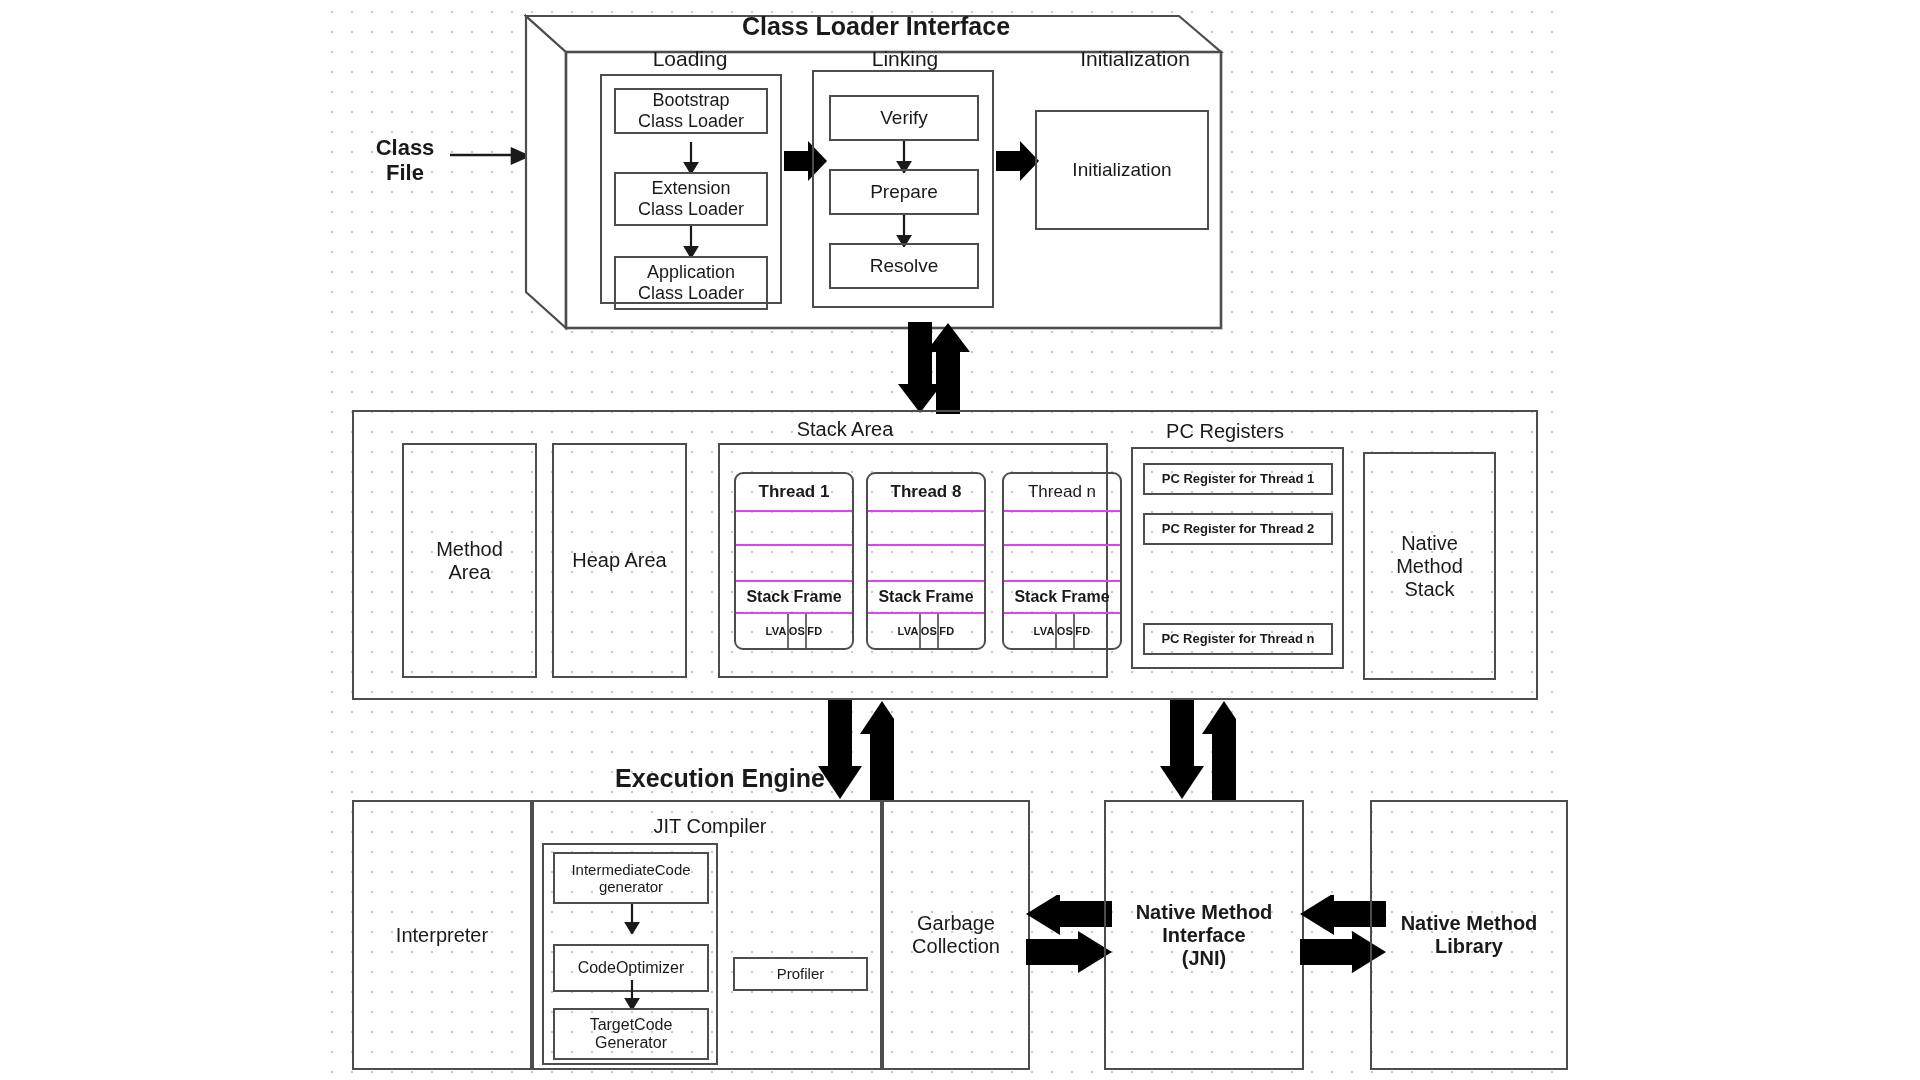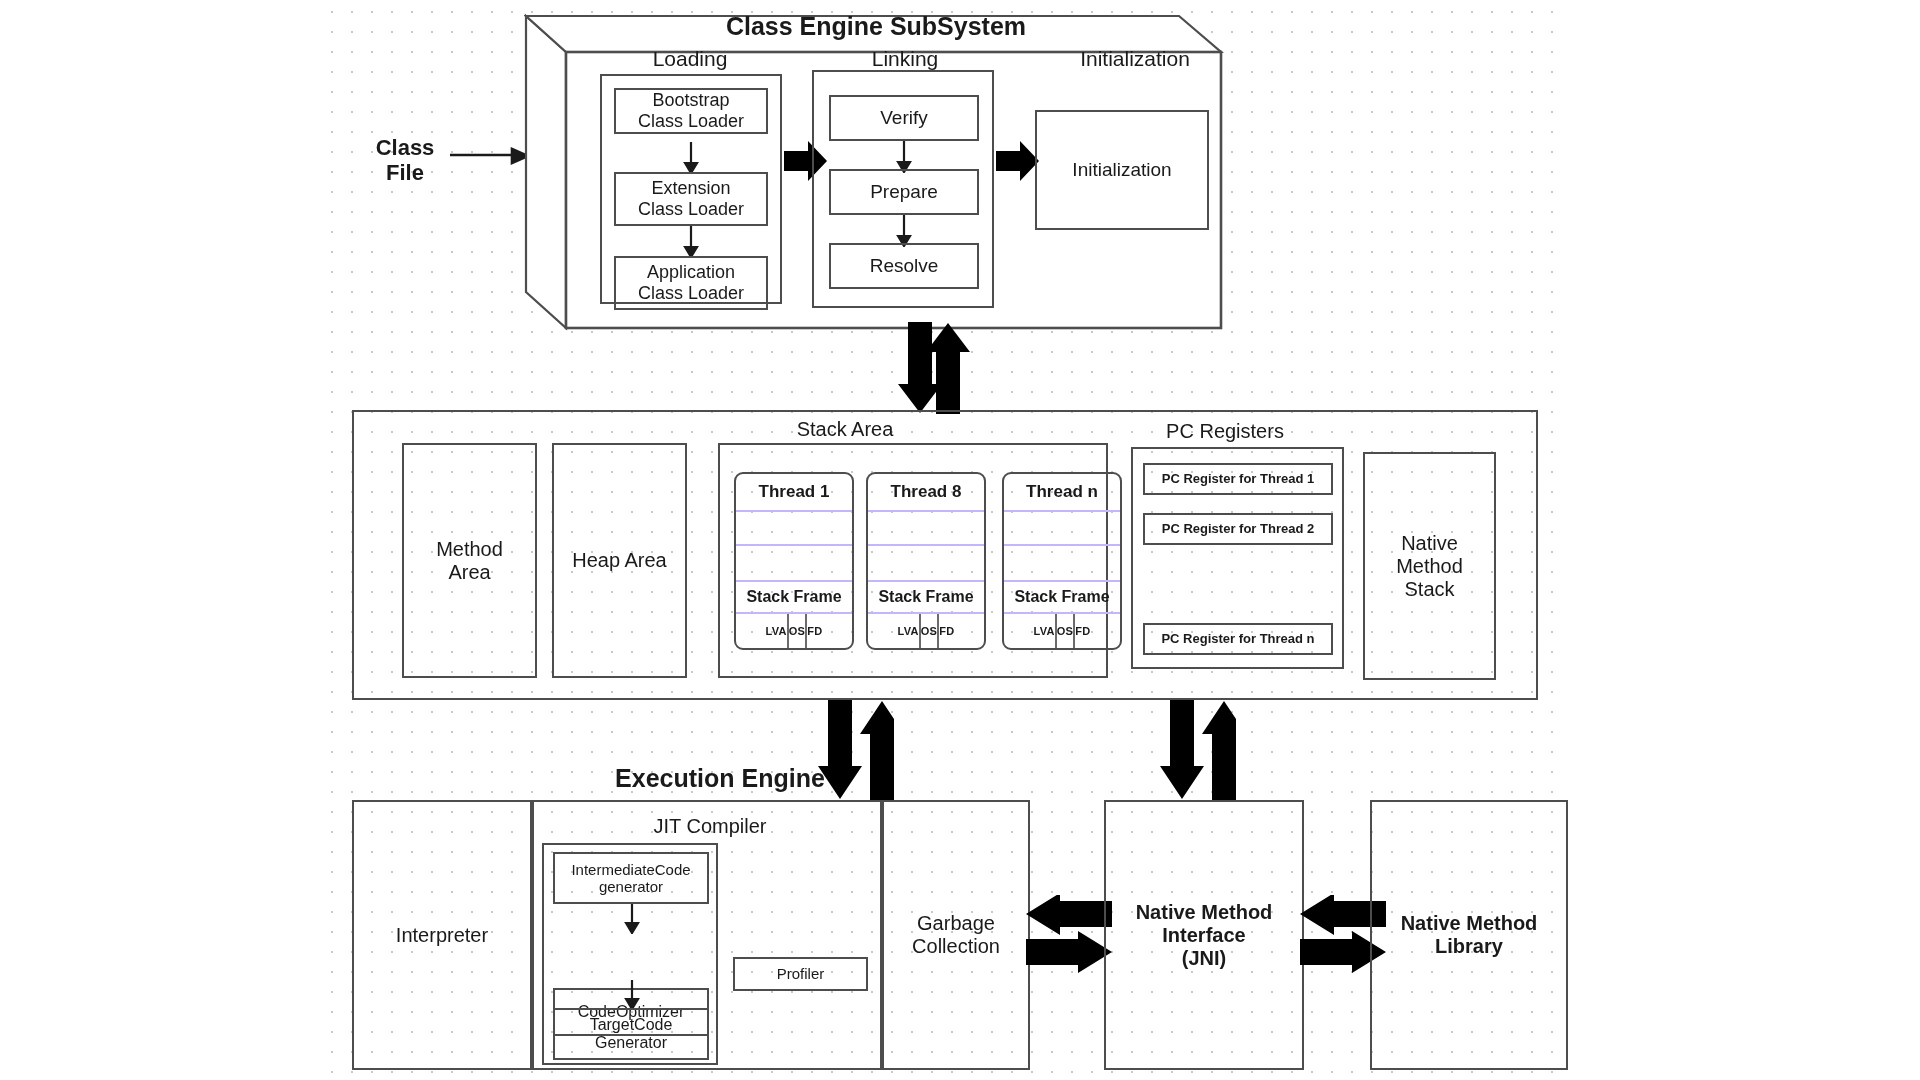--- a/index.html
+++ b/index.html
@@ -54,21 +54,21 @@
   .arrow svg { display:block; }
 
   
   .thread {
     position:absolute; box-sizing:border-box;
     border:2px solid #4d4d4d; border-radius:9px;
     background:transparent; overflow:hidden;
   }
   .thread .seg {
     box-sizing:border-box;
-    border-bottom:2px solid #c4b5fd;
+    border-bottom:2px solid #d946ef;
     display:flex; align-items:center; justify-content:center;
     color:#1a1a1a;
   }
   .thread .seg:last-child { border-bottom:none; }
   .tri { display:flex; height:100%; }
   .tri > div {
     flex:1; display:flex; align-items:center; justify-content:center;
     border-right:2px solid #6b6b6b; font-size:11px; font-weight:700;
     letter-spacing:0.3px;
   }
@@ -93,21 +93,21 @@
     <svg width="700" height="326" viewBox="0 0 700 326">
 
       <path d="M2 10 L42 46 L42 322 L2 286 Z" fill="#ffffff" stroke="#4d4d4d" stroke-width="2.2"></path>
 
       <path d="M2 10 L655 10 L697 46 L42 46 Z" fill="#ffffff" stroke="#4d4d4d" stroke-width="2.2"></path>
 
       <rect x="42" y="46" width="655" height="276" fill="#ffffff" stroke="#4d4d4d" stroke-width="2.6"></rect>
     </svg>
   </div>
 
-  <div class="lbl" style="left:566px; top:12px; width:620px; font-size:25px; font-weight:700;">Class Engine SubSystem</div>
+  <div class="lbl" style="left:566px; top:12px; width:620px; font-size:25px; font-weight:700;">Class Loader Interface</div>
 
   <div class="lbl" style="left:600px; top:47px; width:180px; font-size:21px;">Loading</div>
   <div class="lbl" style="left:815px; top:47px; width:180px; font-size:21px;">Linking</div>
   <div class="lbl" style="left:1025px; top:47px; width:220px; font-size:21px;">Initialization</div>
 
   <div class="box" style="left:600px; top:74px; width:182px; height:230px;"></div>
   <div class="box txt" style="left:614px; top:88px; width:154px; height:46px; font-size:18px;">Bootstrap
 Class Loader</div>
   <div class="arrow" style="left:680px; top:142px; width:22px; height:32px;">
     <svg width="22" height="32" viewBox="0 0 22 32">
@@ -195,21 +195,21 @@
     <div class="seg" style="height:34px; padding:0;">
       <div class="tri">
         <div>LVA</div>
         <div>OS</div>
         <div>FD</div>
       </div>
     </div>
   </div>
 
   <div class="thread" style="left:1002px; top:472px; width:120px; height:178px;">
-    <div class="seg" style="height:38px; font-size:17px; font-weight:700;">Thread n</div>
+    <div class="seg" style="height:38px; font-size:17px; font-weight:400;">Thread n</div>
     <div class="seg" style="height:34px;"></div>
     <div class="seg" style="height:36px;"></div>
     <div class="seg" style="height:32px; font-size:16px; font-weight:700;">Stack Frame</div>
     <div class="seg" style="height:34px; padding:0;">
       <div class="tri">
         <div>LVA</div>
         <div>OS</div>
         <div>FD</div>
       </div>
     </div>
@@ -246,21 +246,21 @@
   <div class="box" style="left:532px; top:800px; width:350px; height:270px;"></div>
   <div class="lbl" style="left:610px; top:815px; width:200px; font-size:20px;">JIT Compiler</div>
   <div class="box" style="left:542px; top:843px; width:176px; height:222px;"></div>
   <div class="box txt" style="left:553px; top:852px; width:156px; height:52px; font-size:15px;">IntermediateCode
 generator</div>
   <div class="arrow" style="left:621px; top:904px; width:22px; height:30px;">
     <svg width="22" height="30" viewBox="0 0 22 30">
       <path d="M11 0 V20 M5 19 L11 29 L17 19 Z" stroke="#1a1a1a" stroke-width="2.2" fill="#1a1a1a"></path>
     </svg>
   </div>
-  <div class="box" style="left:553px; top:988px; width:156px; height:48px; font-size:16px;">CodeOptimizer</div>
+  <div class="box" style="left:553px; top:944px; width:156px; height:48px; font-size:16px;">CodeOptimizer</div>
   <div class="arrow" style="left:621px; top:980px; width:22px; height:30px;">
     <svg width="22" height="30" viewBox="0 0 22 30">
       <path d="M11 0 V20 M5 19 L11 29 L17 19 Z" stroke="#1a1a1a" stroke-width="2.2" fill="#1a1a1a"></path>
     </svg>
   </div>
   <div class="box txt" style="left:553px; top:1008px; width:156px; height:52px; font-size:16px;">TargetCode
 Generator</div>
 
   <div class="box" style="left:733px; top:917px; width:135px; height:34px; font-size:15px;margin-top:40px;">Profiler</div>
 

